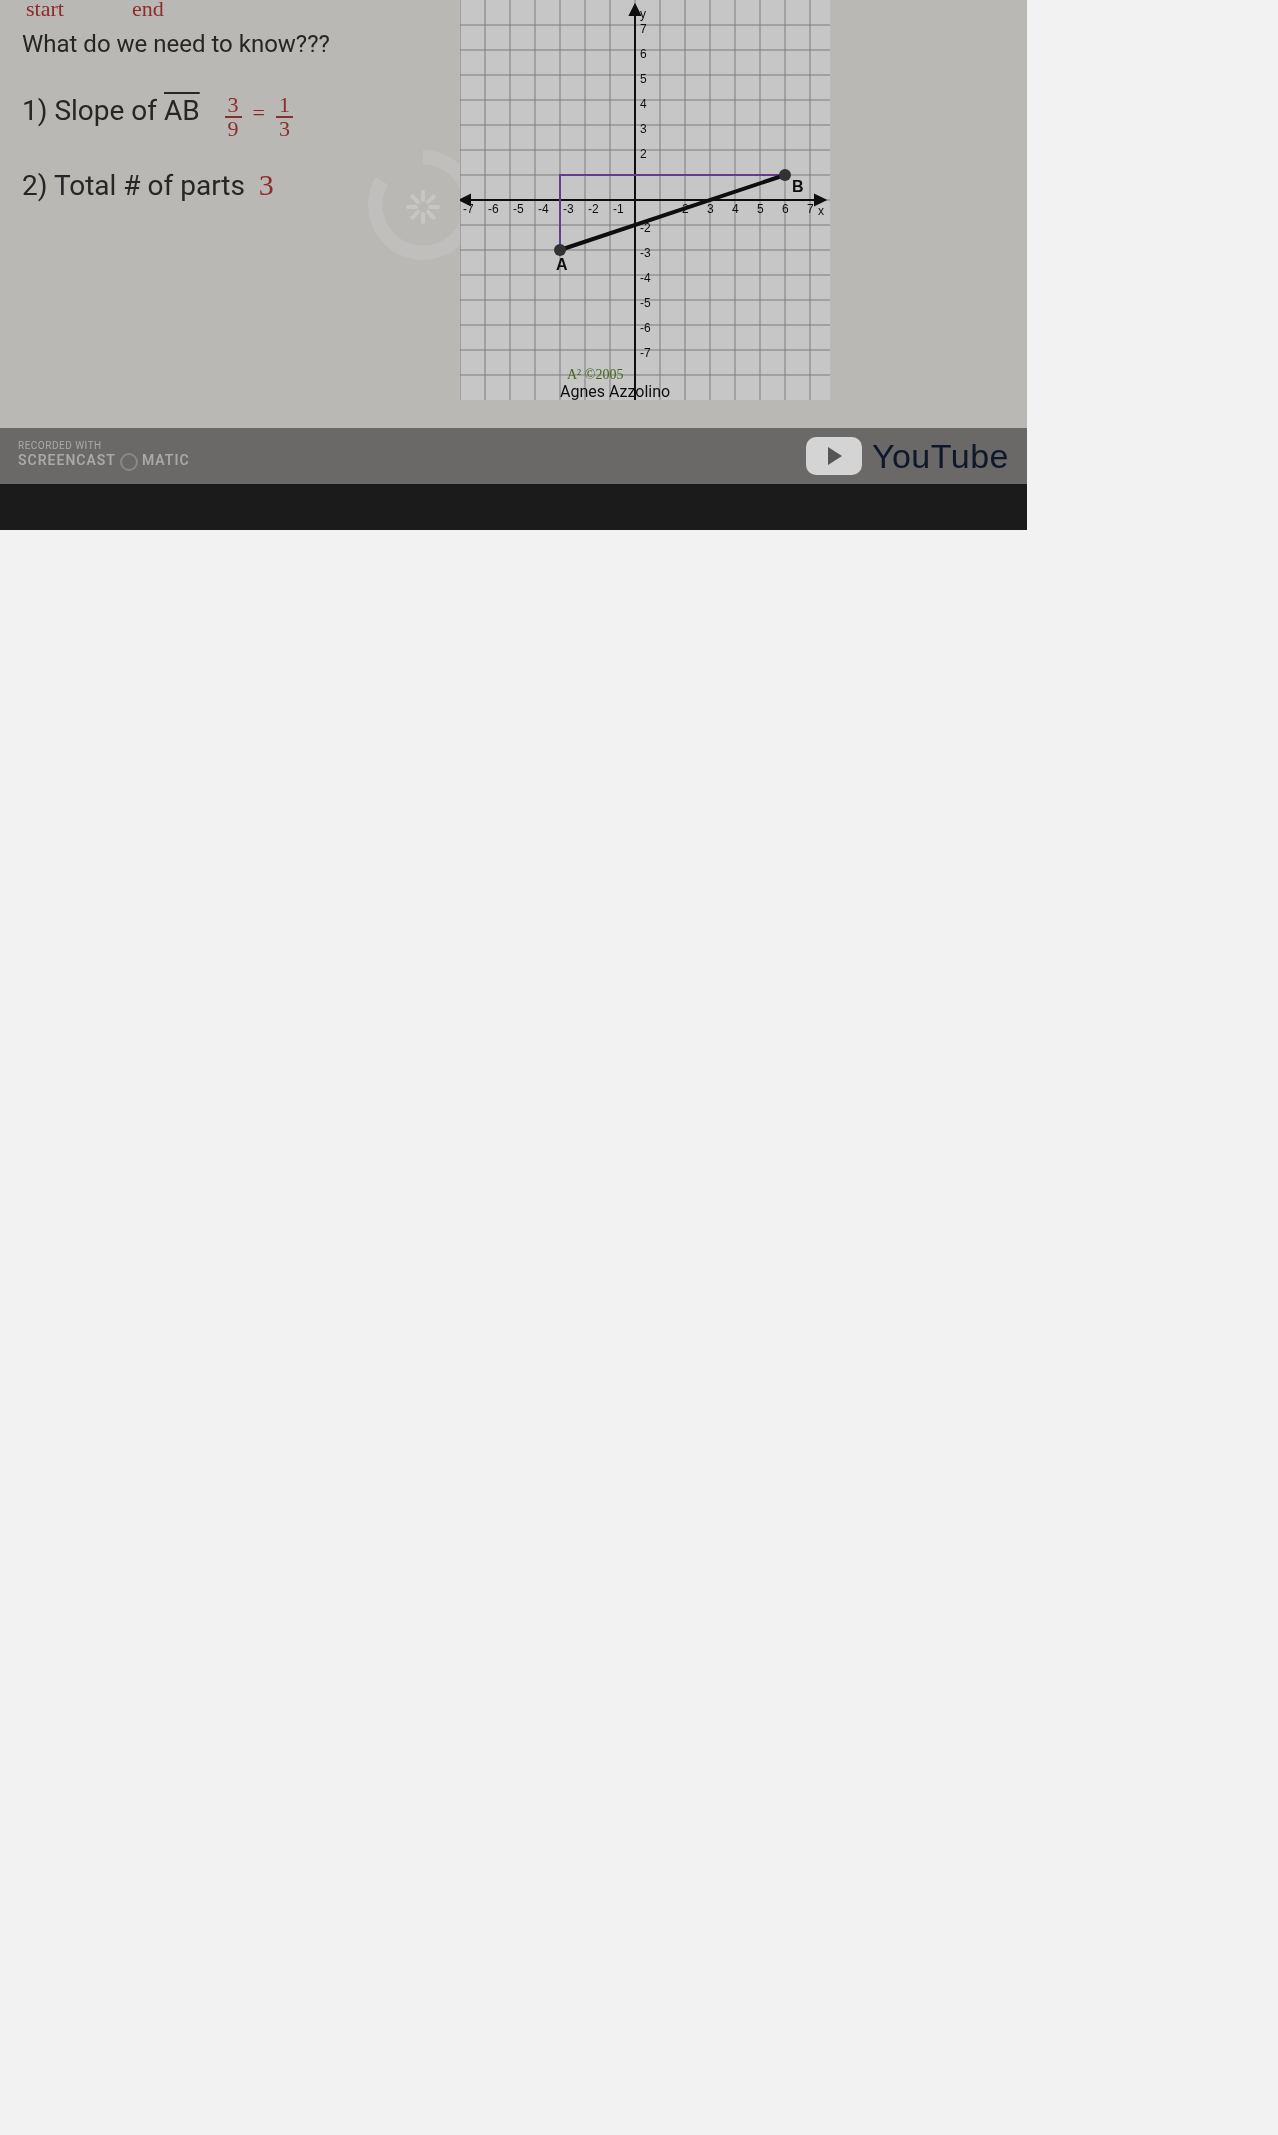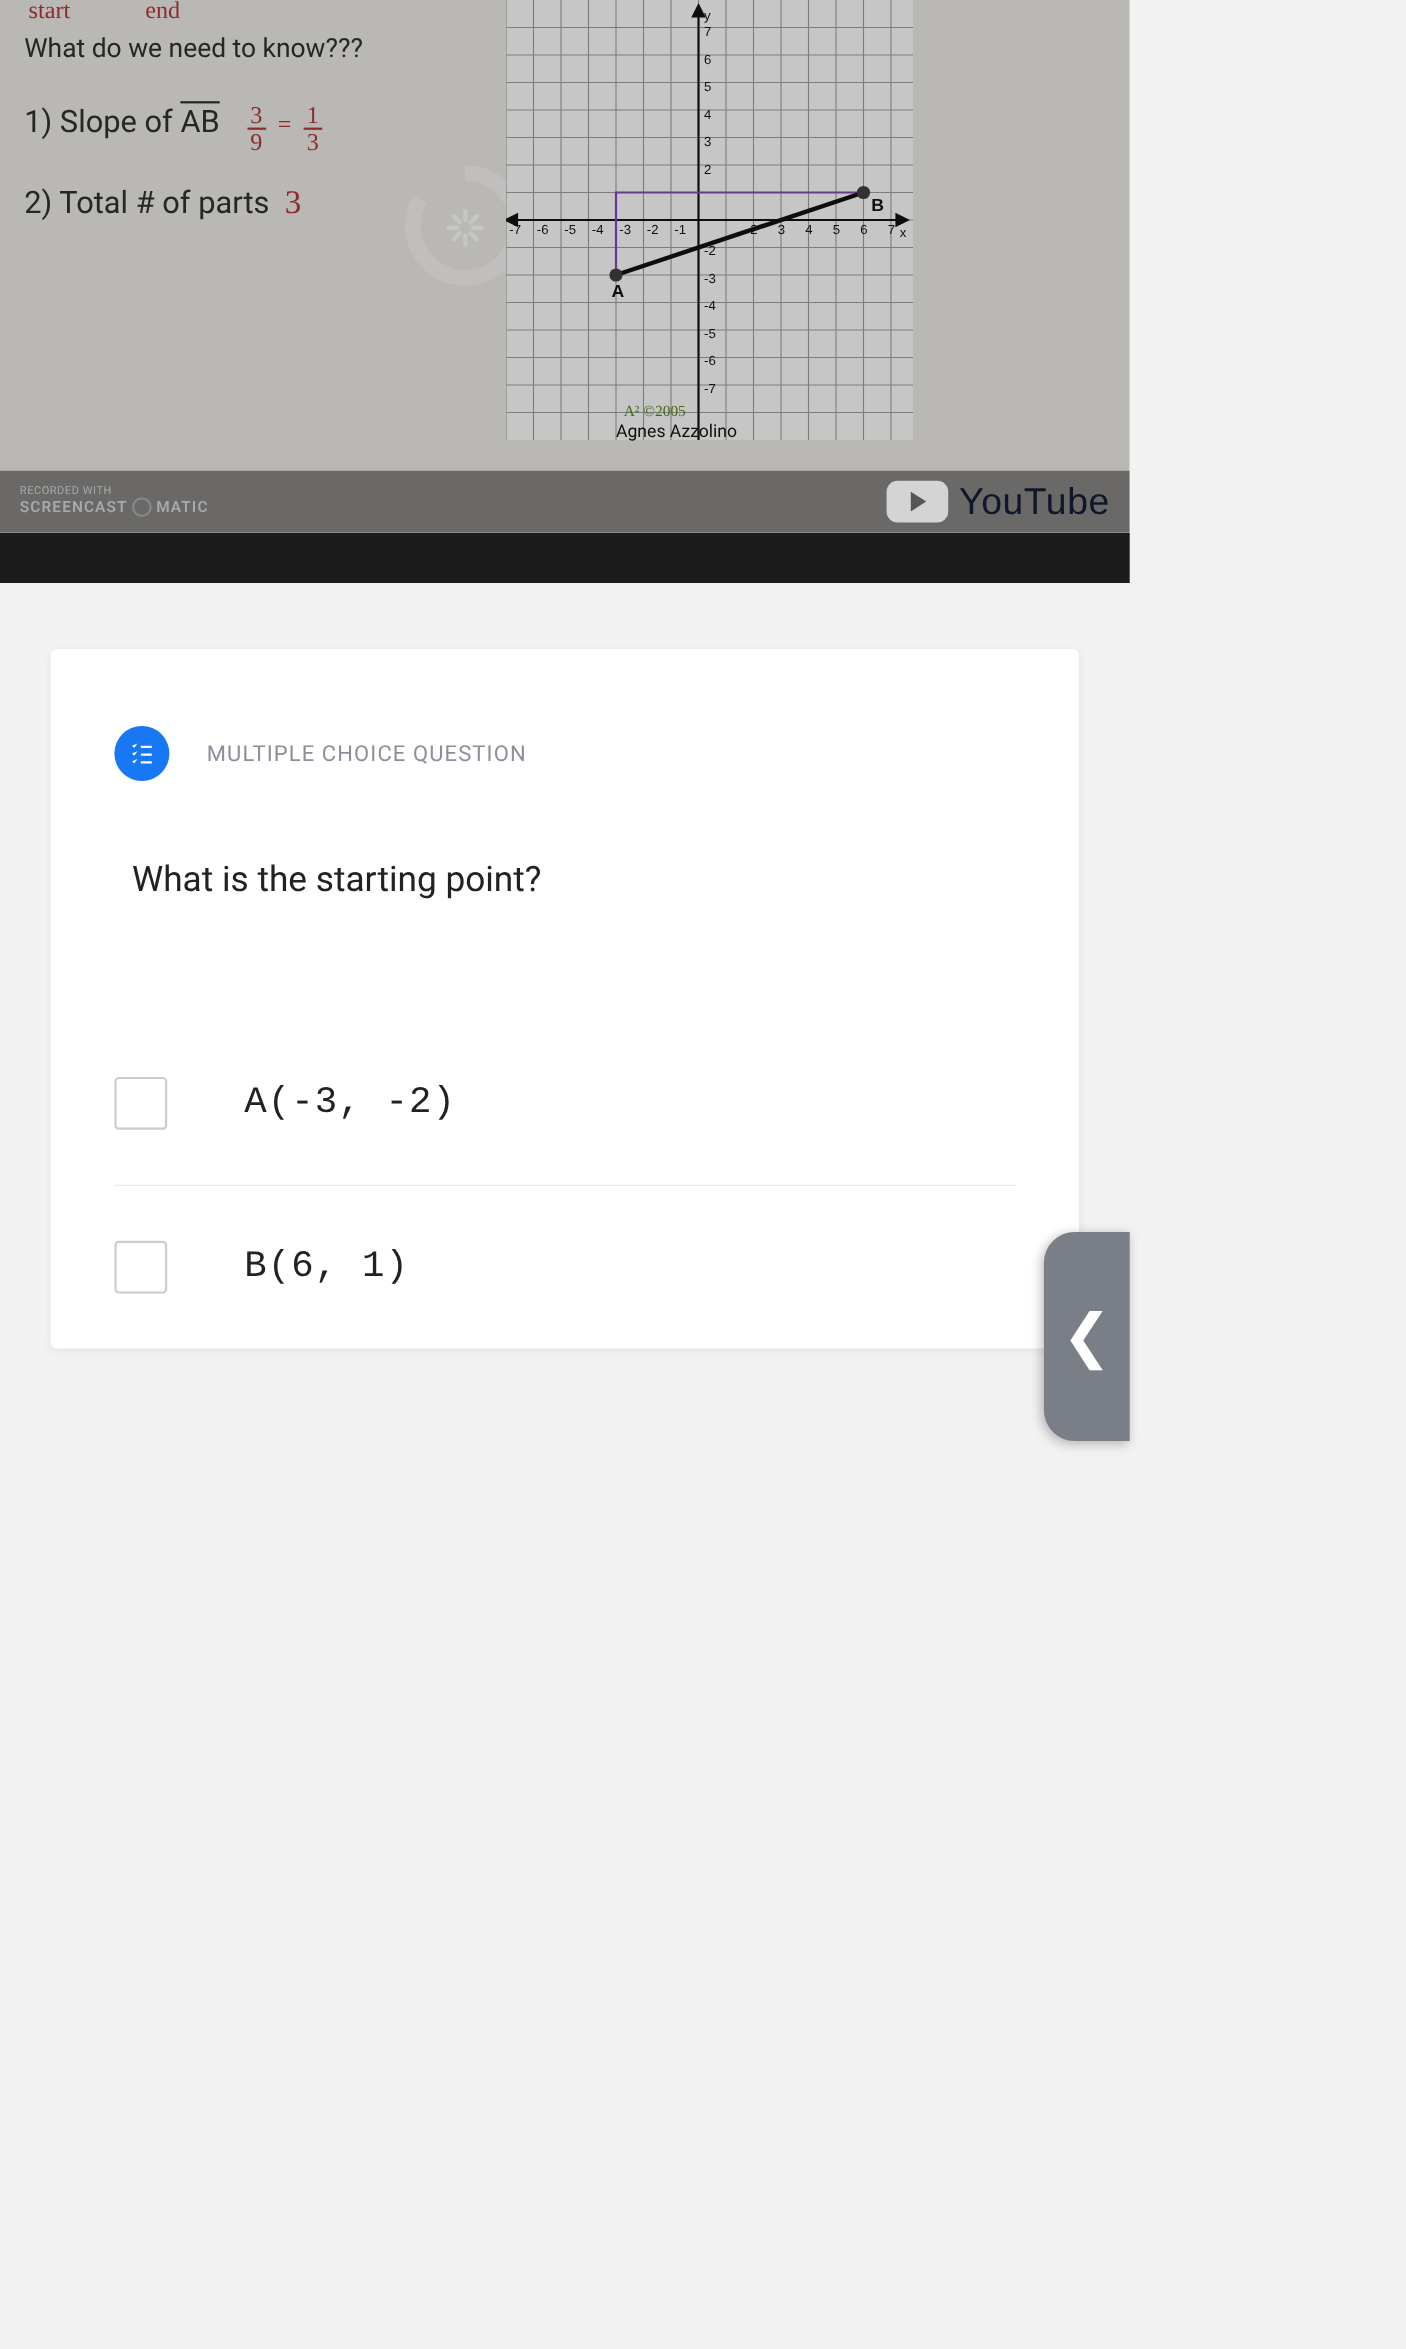--- a/index.html
+++ b/index.html
@@ -278,40 +278,18 @@
     </div>
     <div class="yt">
       <span class="yt-play"></span>
       <span>YouTube</span>
     </div>
   </div>
 </div>
 
 <div class="black-strip"></div>
 
-<div class="card-area">
-  <div class="card">
-    <div class="card-header">
-      <div class="badge">
-        <svg viewBox="0 0 24 24">
-          <path d="M3 5l2 2 3-4M3 12l2 2 3-4M3 19l2 2 3-4M11 5h10v2H11zM11 12h10v2H11zM11 19h10v2H11z"></path>
-        </svg>
-      </div>
-      <div class="qtype">MULTIPLE CHOICE QUESTION</div>
-    </div>
-    <div class="question-text">What is the starting point?</div>
-
-    <div class="choice">
-      <div class="chk"></div>
-      <div class="choice-label">A(-3, -2)</div>
-    </div>
-    <div class="choice">
-      <div class="chk"></div>
-      <div class="choice-label">B(6, 1)</div>
-    </div>
-  </div>
-</div>
 
 <div class="back-fab">
   <span>❮</span>
 </div>
 
 </div>
 
 </body></html>

